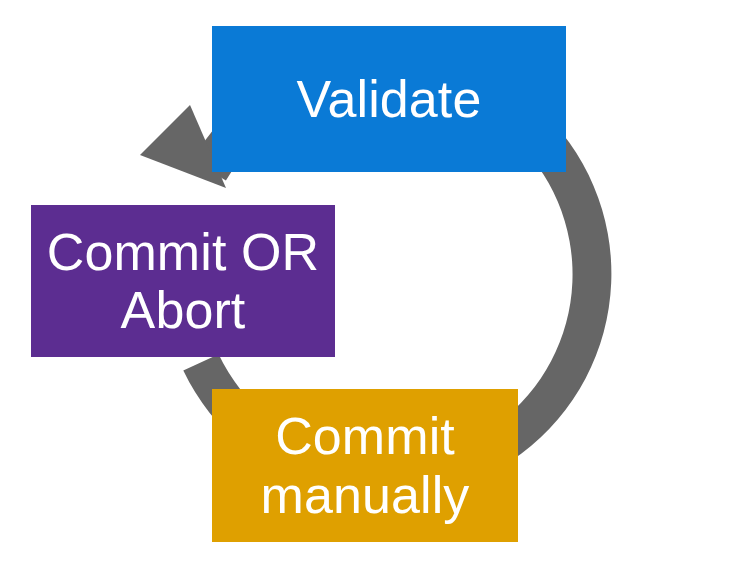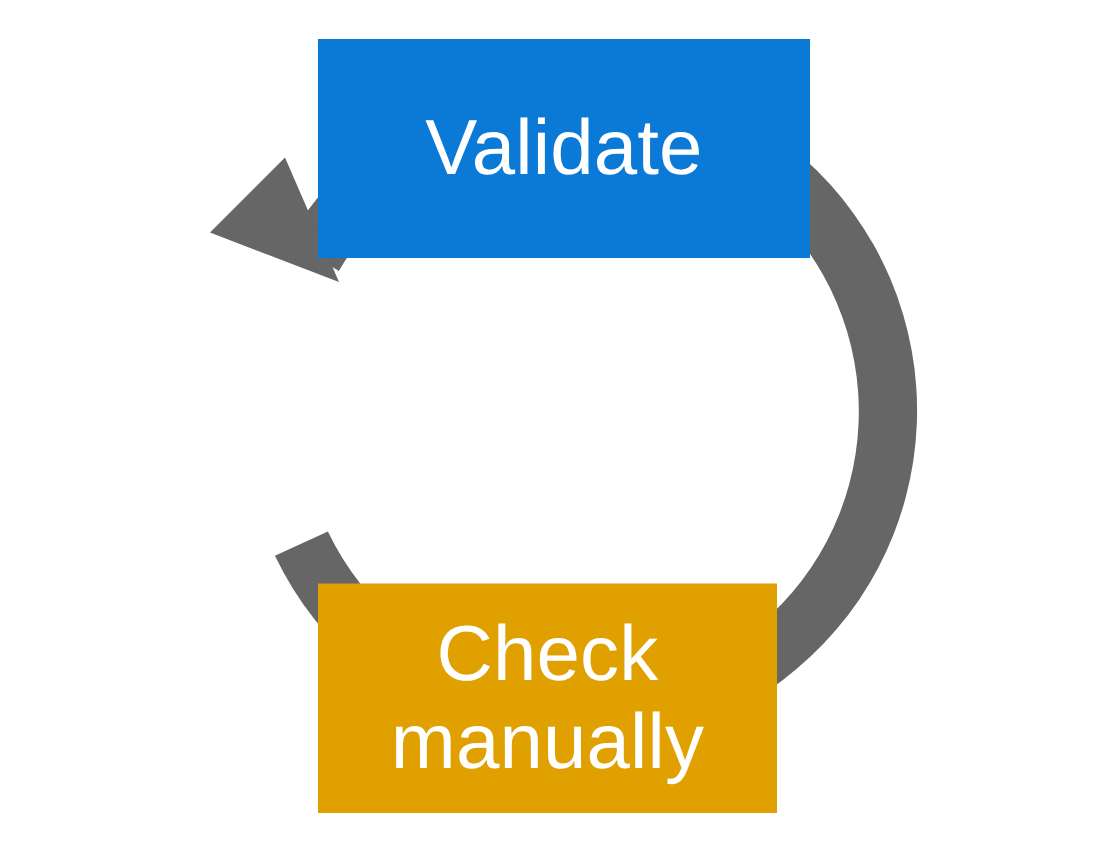--- a/index.html
+++ b/index.html
@@ -37,21 +37,21 @@
     line-height: 1.12;
     letter-spacing: 0.1px;
     box-sizing: border-box;
     padding: 2px 8px;
     z-index: 5;
     white-space: pre-line;
   }
   #node-validate {
     left: 212px;
     top: 26px;
-    width: 328px;
+    width: 354px;
     height: 146px;
     font-size: 52px;
   }
   #node-prepare {
     left: 395px;
     top: 205px;
     width: 305px;
     height: 152px;
     font-size: 52px;
   }
@@ -81,17 +81,19 @@
              A 225 225 0 1 1 183.3 370.5
              L 218.6 354.3
              A 186 186 0 1 0 225.9 180.6
              Z"></path>
     <polygon fill="#666666" points="190,105 226,188 140,155"></polygon>
   </svg>
 
   <div class="node-box" id="node-validate" style="background:#0A7AD6;">Validate</div>
 
 
-  <div class="node-box" id="node-check-manually" style="background:#DFA000;">Check
+  <div class="node-box" id="node-check-manually" style="background:#DFA000;">Commit
 manually</div>
 
+  <div class="node-box" id="node-commit-or-abort" style="background:#5C2D91;">Commit OR
+Abort</div>
 
 </div>
 
 </body></html>

